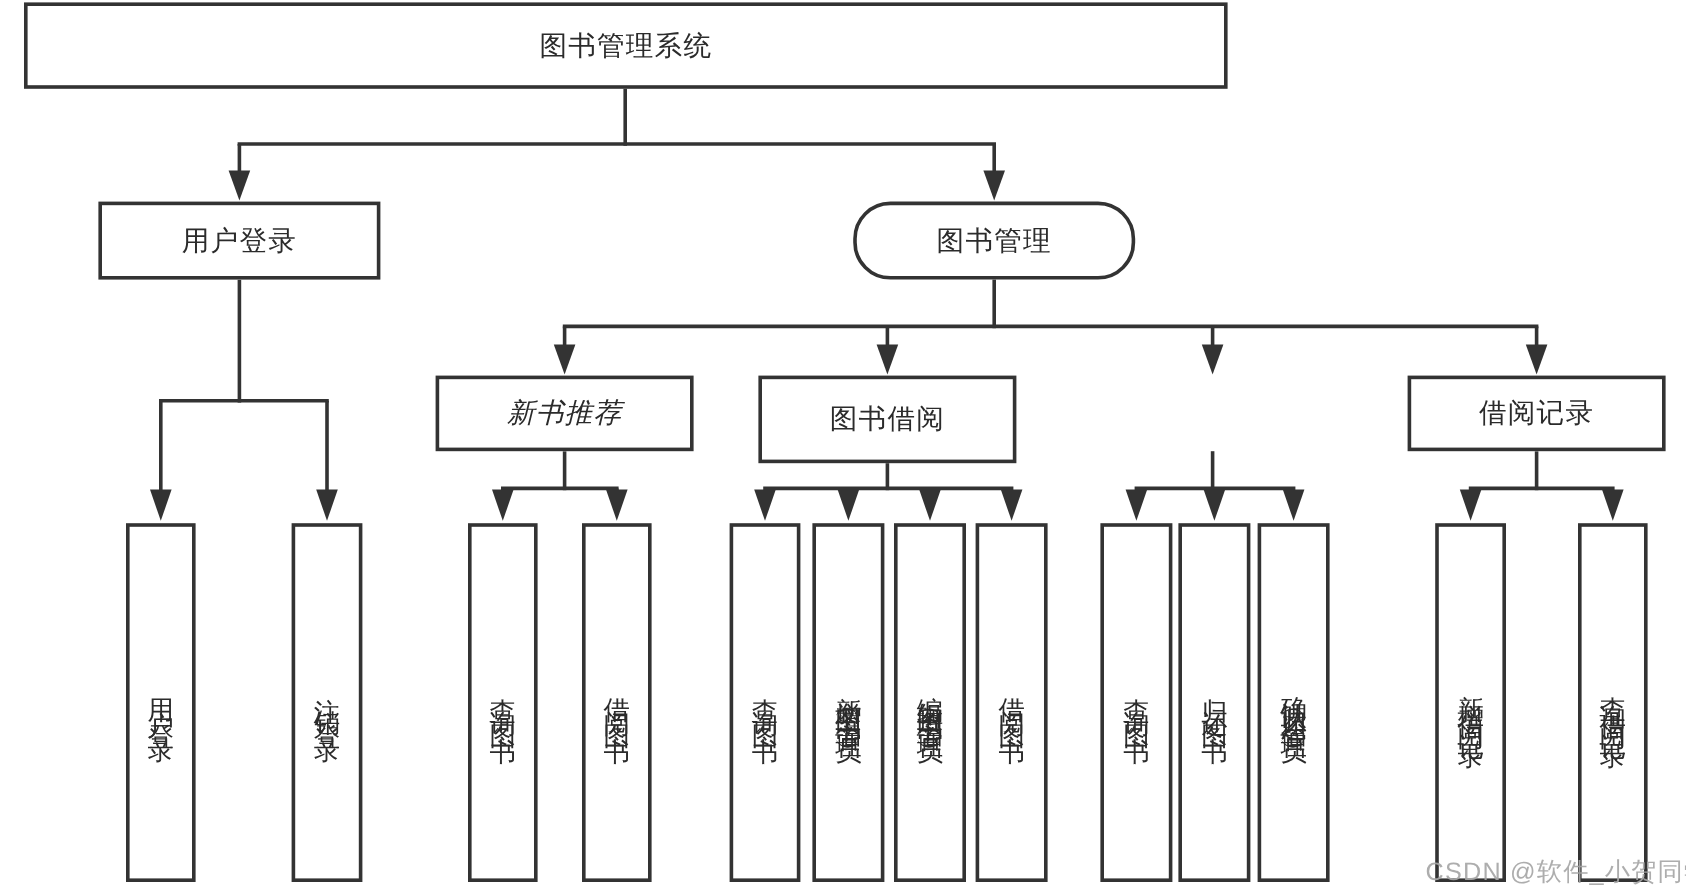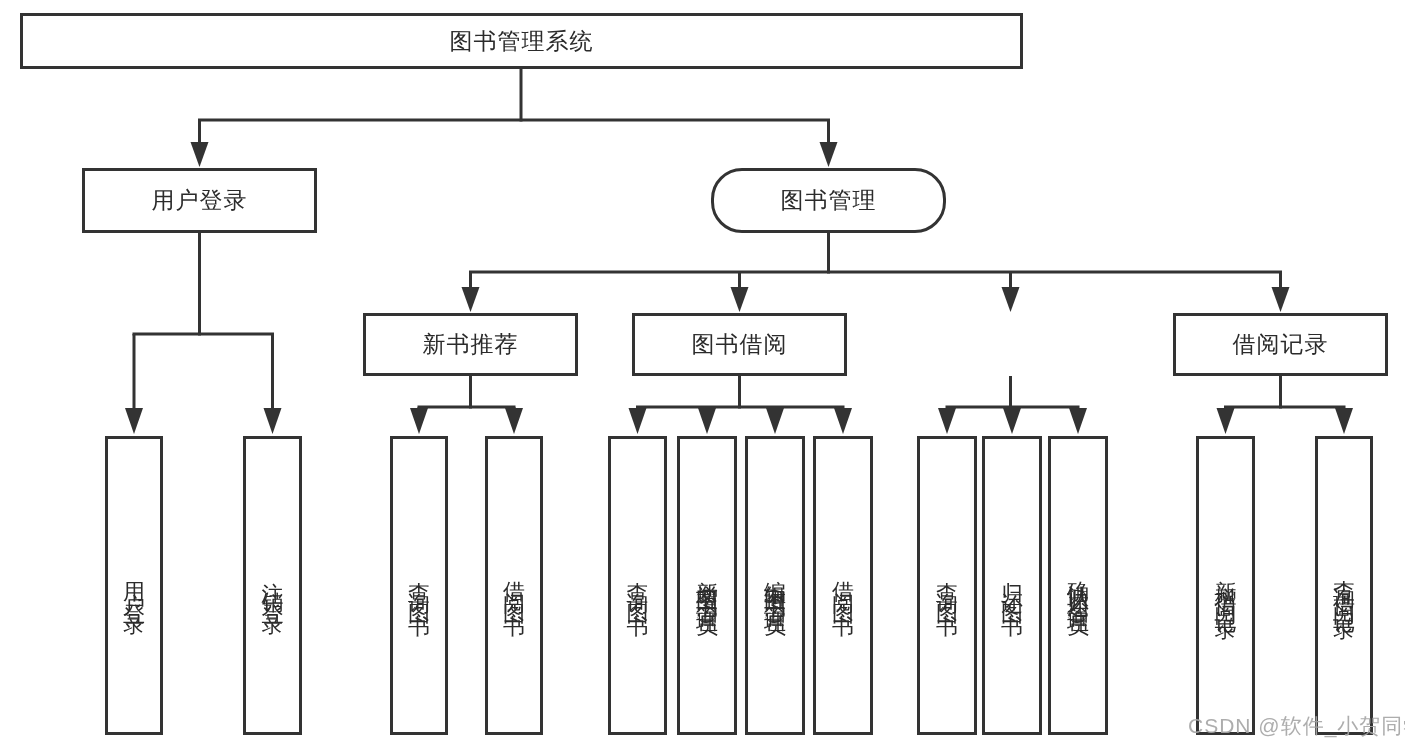--- a/index.html
+++ b/index.html
@@ -92,27 +92,27 @@
 
       <g>
         <line x1="1280.5" y1="376" x2="1280.5" y2="408.5"></line>
         <line x1="1224" y1="407" x2="1345.5" y2="407"></line>
         <polygon points="1216.5,408 1234.5,408 1225.5,434" stroke="none"></polygon>
         <polygon points="1335,408 1353,408 1344,434" stroke="none"></polygon>
       </g>
     </g>
   </svg>
 
-  <div class="node h" style="left:20px; top:13px; width:1003px; height:56px;">图书管理系统</div>
+  <div class="node h" style="left:20px; top:2px; width:1003px; height:72px;">图书管理系统</div>
 
   <div class="node h" style="left:82px; top:168px; width:235px; height:65px;">用户登录</div>
   <div class="node h" style="left:711px; top:168px; width:235px; height:65px;border-radius:31px;">图书管理</div>
 
-  <div class="node h" style="left:363px; top:313px; width:215px; height:63px;">新书推荐</div>
-  <div class="node h" style="left:632px; top:313px; width:215px; height:63px;">图书借阅</div>
+  <div class="node h" style="left:363px; top:313px; width:215px; height:63px;font-style:italic;">新书推荐</div>
+  <div class="node h" style="left:632px; top:313px; width:215px; height:73px;">图书借阅</div>
   <div class="node h" style="left:1173px; top:313px; width:215px; height:63px;">借阅记录</div>
 
   <div class="node v" style="left:105px; top:436px; width:58px; height:299px;">用户登录</div>
   <div class="node v" style="left:243px; top:436px; width:59px; height:299px;">注销登录</div>
 
   <div class="node v" style="left:390px; top:436px; width:58px; height:299px;">查询图书</div>
   <div class="node v" style="left:485px; top:436px; width:58px; height:299px;">借阅图书</div>
 
   <div class="node v" style="left:608px; top:436px; width:59px; height:299px;">查询图书</div>
   <div class="node v" style="left:677px; top:436px; width:60px; height:299px; letter-spacing:5px;">新增图书（管理员）</div>

